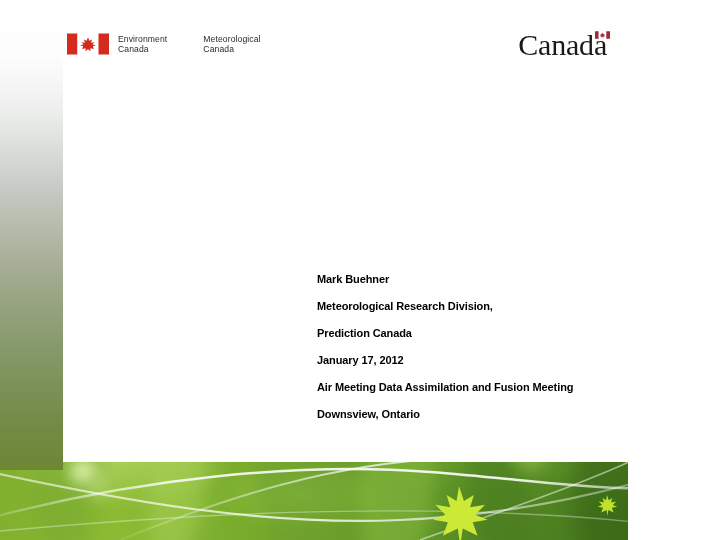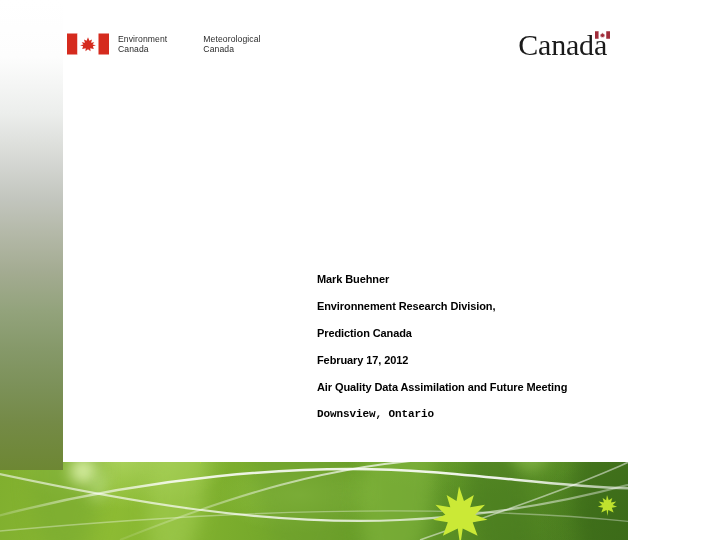--- a/index.html
+++ b/index.html
@@ -174,21 +174,21 @@
     width: 370px;
   }
   .body-line {
     font-size: 11px;
     line-height: 17px;
     font-weight: bold;
     color: #000000;
     margin-bottom: 10px;
     letter-spacing: -0.1px;
   }
-  .body-line:last-child { margin-bottom: 16px; font-family: Liberation Mono, monospace; }
+  .body-line:last-child { margin-bottom: 16px; }
 </style>
 </head>
 <body>
 
 <div class="slide">
 
   <div class="photo-band">
     <div class="blade bl1"></div>
     <div class="blade bl2"></div>
     <div class="blade bl3"></div>
@@ -277,20 +277,20 @@
       <rect x="36" y="0" width="12" height="24" fill="#a02c3a"></rect>
       <path fill="#a02c3a" d="M24 4.2 L25.6 8.4 L28.6 6.9 L27.5 10.6 L31.2 9.9 L29.2 12.5 L33 13.4 L29.6 14.6 L30.6 17.6 L26.6 16.9 L26.9 20.4 L24 18 L21.1 20.4 L21.4 16.9 L17.4 17.6 L18.4 14.6 L15 13.4 L18.8 12.5 L16.8 9.9 L20.5 10.6 L19.4 6.9 L22.4 8.4 Z"></path>
     </svg>
   </div>
 
   <div class="slide-title">
   </div>
 
   <div class="body-block">
     <div class="body-line">Mark Buehner</div>
-    <div class="body-line">Environnement Research Division,</div>
+    <div class="body-line">Meteorological Research Division,</div>
     <div class="body-line">Prediction Canada</div>
-    <div class="body-line">February 17, 2012</div>
-    <div class="body-line">Air Quality Data Assimilation and Future Meeting</div>
+    <div class="body-line">January 17, 2012</div>
+    <div class="body-line">Air Meeting Data Assimilation and Fusion Meeting</div>
     <div class="body-line">Downsview, Ontario</div>
   </div>
 
 </div>
 
 </body></html>

